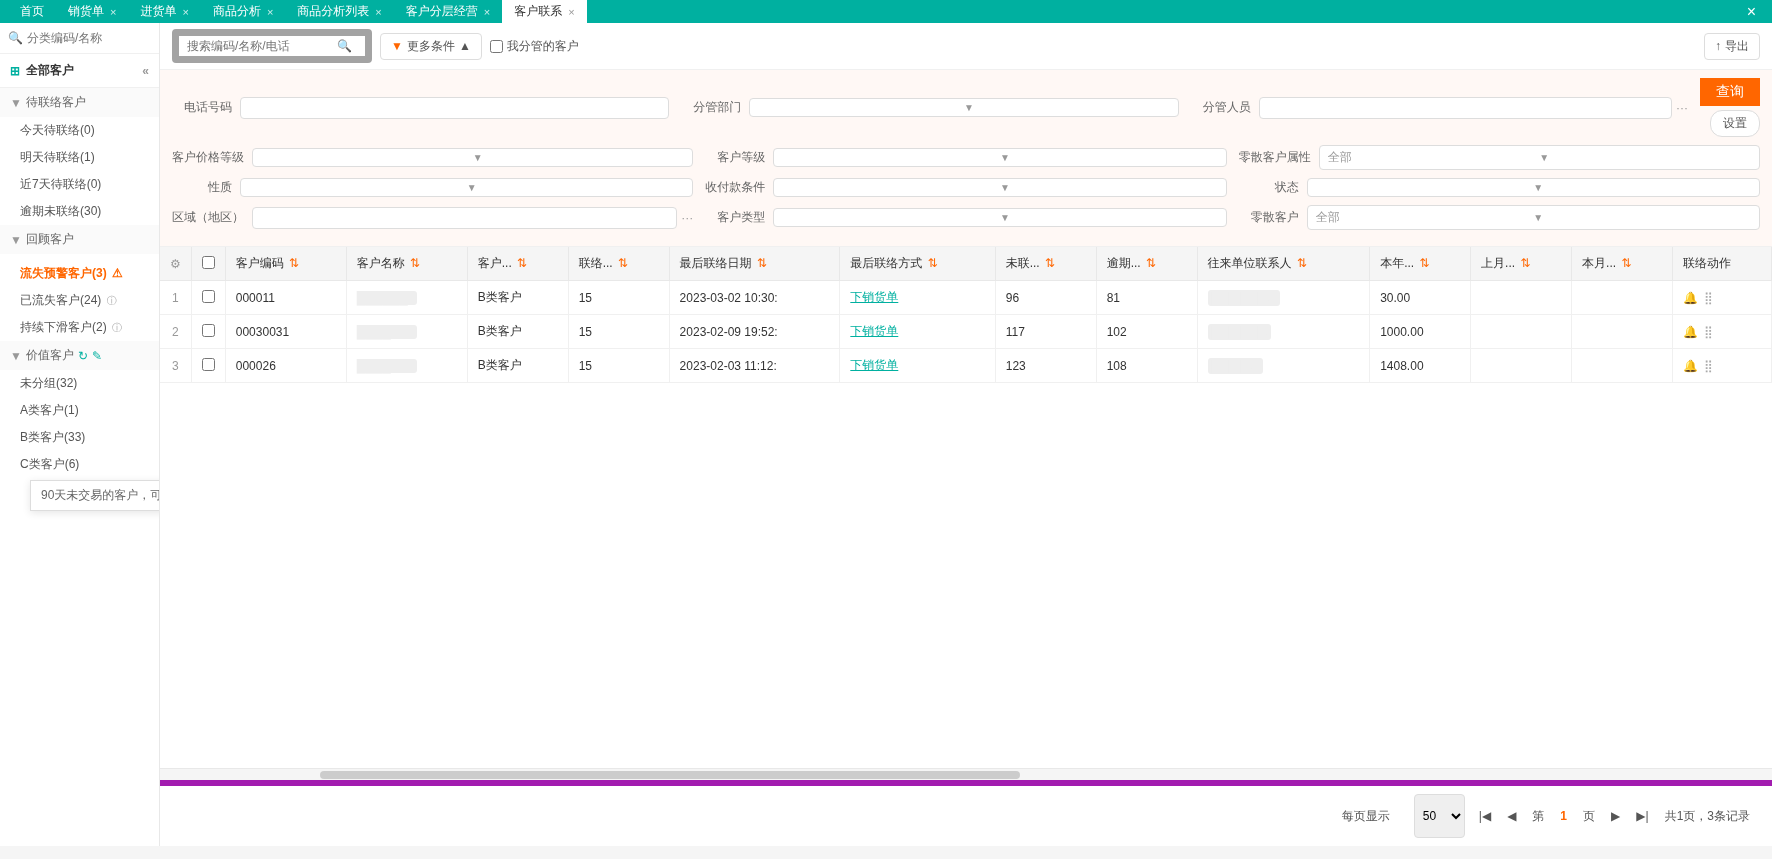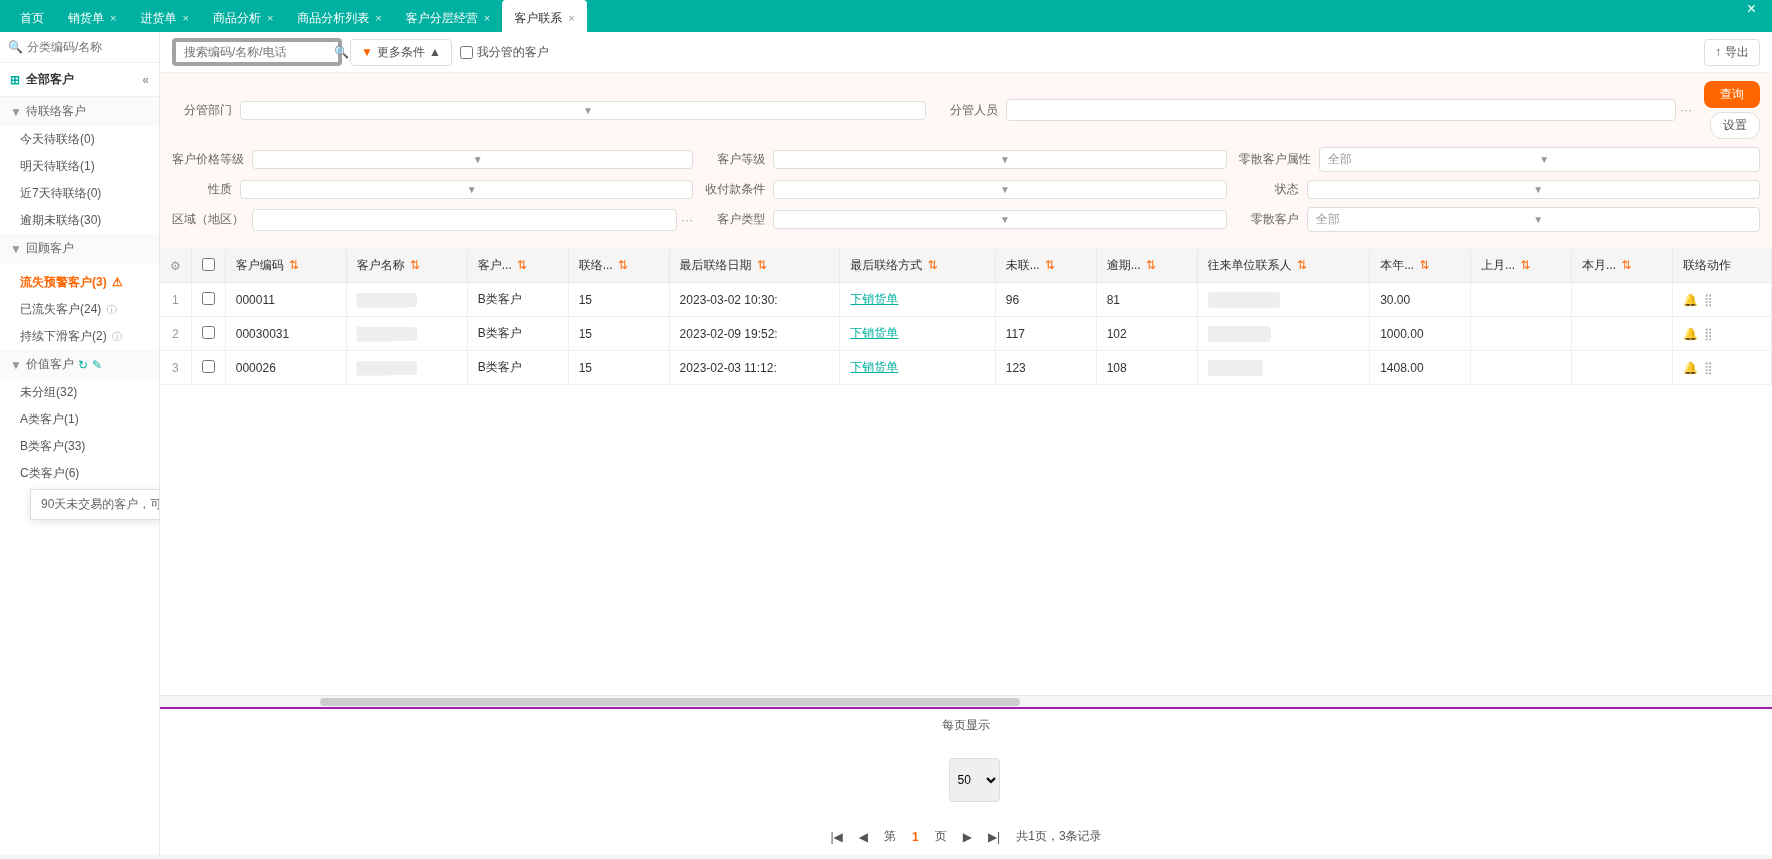--- a/index.html
+++ b/index.html
@@ -1,22 +1,23 @@
 <!DOCTYPE html>
 <html><head>
   <meta charset="utf-8">
   <style>
     * { box-sizing: border-box; margin: 0; padding: 0; font-family: 'Microsoft YaHei', sans-serif; font-size: 12px; }
     body { background: #f5f5f5; overflow: hidden; }
 
     
     .tab-bar {
       display: flex;
+      align-items: center;
       background: #00b0a0;
-      height: 32px;
+      height: 23px;
       padding: 0 8px;
     }
     .tab-item {
       display: flex;
       align-items: center;
       padding: 0 12px;
       height: 36px;
       color: #fff;
       cursor: pointer;
       white-space: nowrap;
@@ -122,24 +123,24 @@
       display: flex;
       align-items: center;
       padding: 6px 12px;
       border-bottom: 1px solid #f0f0f0;
       background: #fff;
       gap: 8px;
     }
     .filter-search-box {
       display: flex;
       align-items: center;
-      border: 4px solid #a3a3a3;
+      border: 7px solid #a3a3a3;
       border-radius: 4px;
       padding: 3px 8px;
-      width: 170px;
+      width: 200px;
     }
     .filter-search-box input {
       border: none;
       outline: none;
       font-size: 12px;
       width: 150px;
       color: #999;
     }
     .filter-search-icon { color: #ff6600; cursor: pointer; }
     .filter-btn {
@@ -218,24 +219,24 @@
       min-width: 0;
       cursor: pointer;
       background: #fff;
     }
     .filter-select span { flex: 1; color: #999; }
     .filter-select .chevron { color: #999; font-size: 10px; }
     .query-btn {
       background: #ff6600;
       color: #fff;
       border: none;
-      border-radius: 8px;
+      border-radius: 0;
       padding: 5px 16px;
       cursor: pointer;
-      font-size: 12px;
+      font-size: 14px;
     }
     .settings-btn {
       border: 1px solid #ddd;
       border-radius: 12px;
       padding: 4px 12px;
       cursor: pointer;
       color: #555;
       background: #fff;
     }
     .filter-actions {
@@ -279,25 +280,24 @@
     .link-text { color: #00b0a0; cursor: pointer; text-decoration: underline; margin-top: 8px; }
     .action-icons { display: flex; gap: 6px; color: #aaa; cursor: pointer; }
     .row-num { color: #999; text-align: center; }
 
     
     .pagination {
       display: flex;
       align-items: center;
       justify-content: flex-end;
       padding: 8px 16px;
-      border-top: 2px solid #a21caf;
-      gap: 24px;
+      border-top: 6px solid #a21caf;
+      gap: 8px;
       background: #fff;
       color: #555;
-      flex-direction: column;
     }
     .pagination .page-size-select {
       border: 1px solid #ddd;
       border-radius: 4px;
       padding: 13px 4px;
       font-size: 12px;
       margin-left: 16px;
     }
     .pagination .page-nav {
       display: flex;
@@ -457,20 +457,24 @@
       </label>
       <div class="export-btn">
         <span>↑</span>
         <span>导出</span>
       </div>
     </div>
 
     <div class="advanced-filter">
 
       <div class="filter-row">
+        <div class="filter-field">
+          <span class="filter-label">电话号码</span>
+          <input class="filter-input" type="text" style="">
+        </div>
         <div class="filter-field">
           <span class="filter-label">分管部门</span>
           <div class="filter-select">
             <span></span>
             <span class="chevron">▼</span>
           </div>
         </div>
         <div class="filter-field">
           <span class="filter-label">分管人员</span>
           <input class="filter-input" type="text" style="flex: 1 1 0%;">

